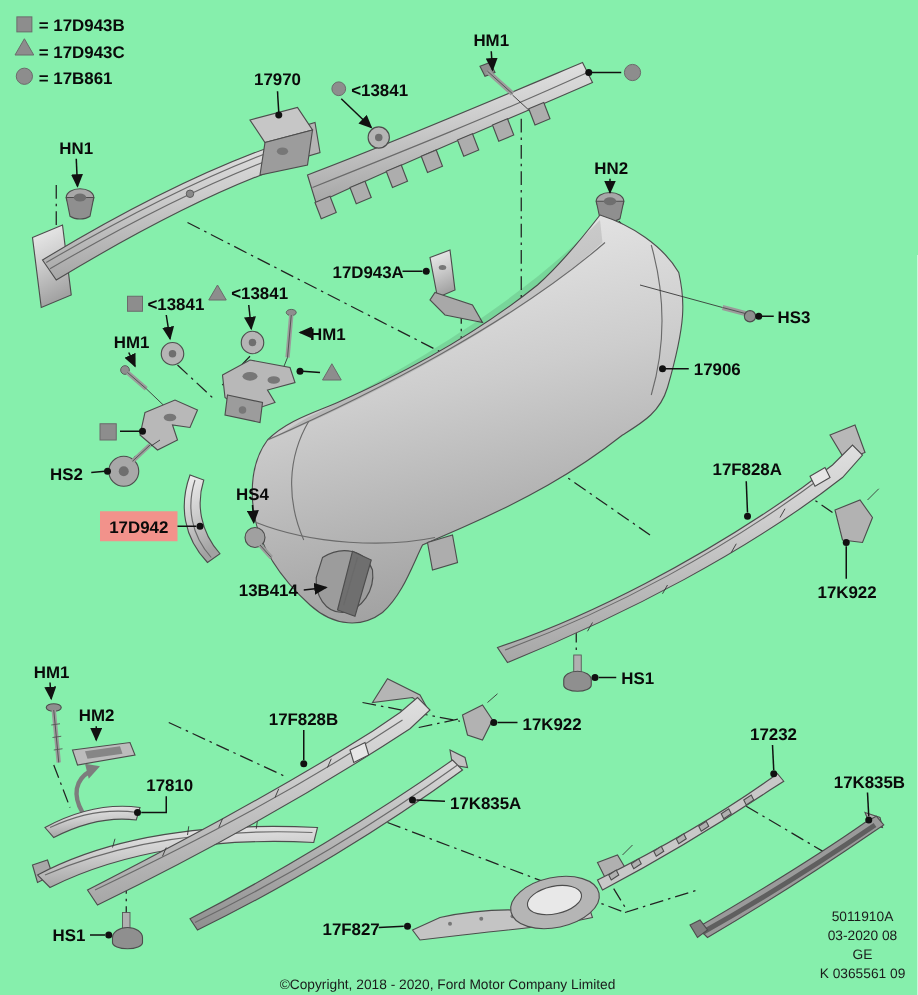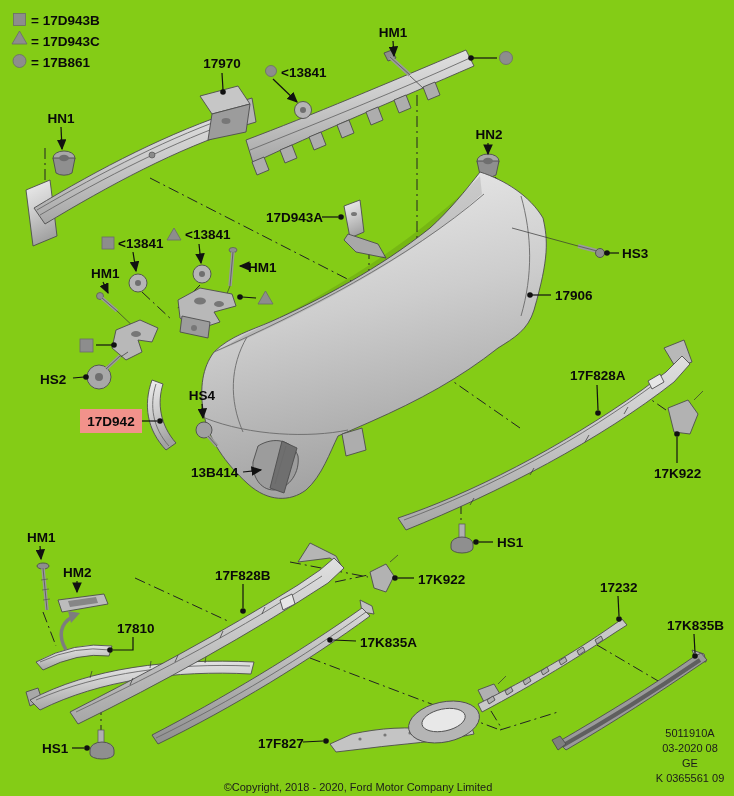--- a/index.html
+++ b/index.html
@@ -1,16 +1,16 @@
 <!DOCTYPE html>
 <html><head>
 <meta charset="utf-8">
 <style>
   html,body{margin:0;padding:0;background:#ffffff;}
-  .stage{width:734px;height:796px;position:relative;background:#84cc16;}
+  .stage{width:734px;height:796px;position:relative;background:#86efac;}
   svg{display:block;}
   .cal{font:bold 13.5px "Liberation Sans", sans-serif; fill:#0a0a0a;}
   .small{font:11px "Liberation Sans", sans-serif; fill:#1b1b1b;}
   .ld{stroke:#111;stroke-width:1.2;fill:none;}
   .ax{stroke:#333;stroke-width:.7;fill:none;}
   .dd{stroke:#222;stroke-width:1;fill:none;stroke-dasharray:11 4 2 4;}
   .p{stroke:#4d4d4d;stroke-width:.9;}
   .pl{stroke:#6a6a6a;stroke-width:.9;fill:none;}
   .dot{fill:#111;}
   .sym{fill:#8d8d8d;stroke:#6b6b6b;stroke-width:.8;}

